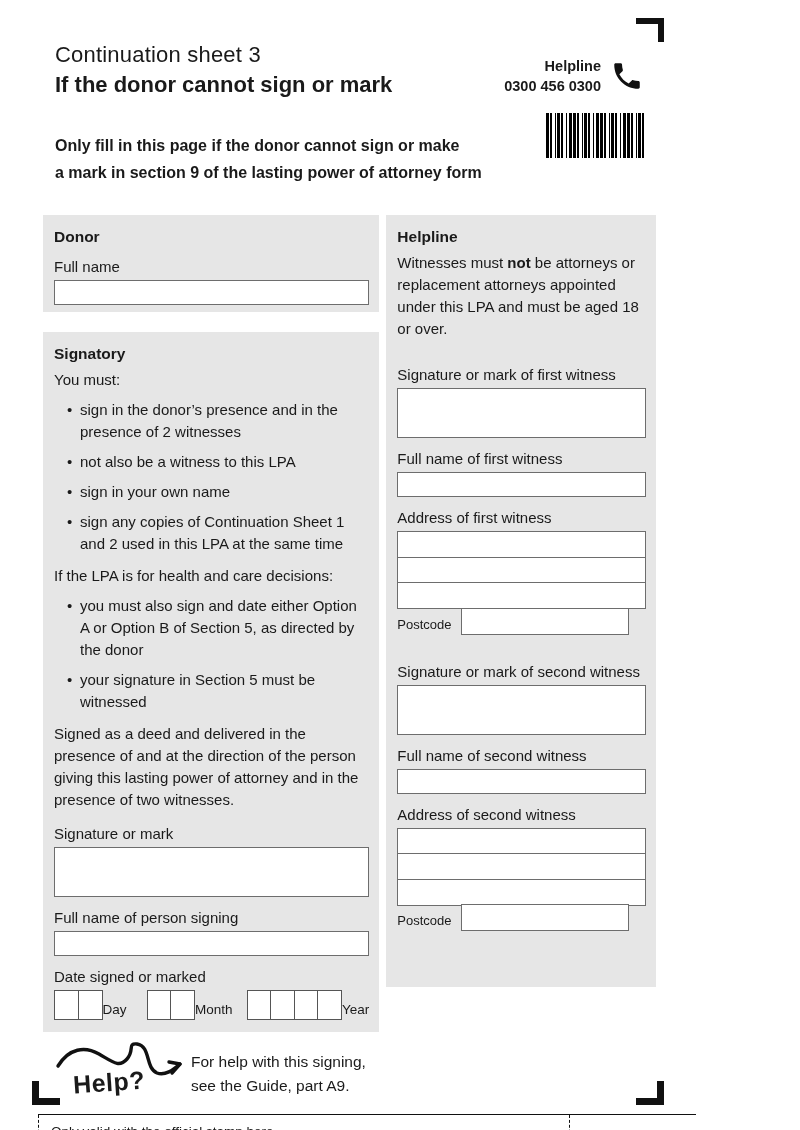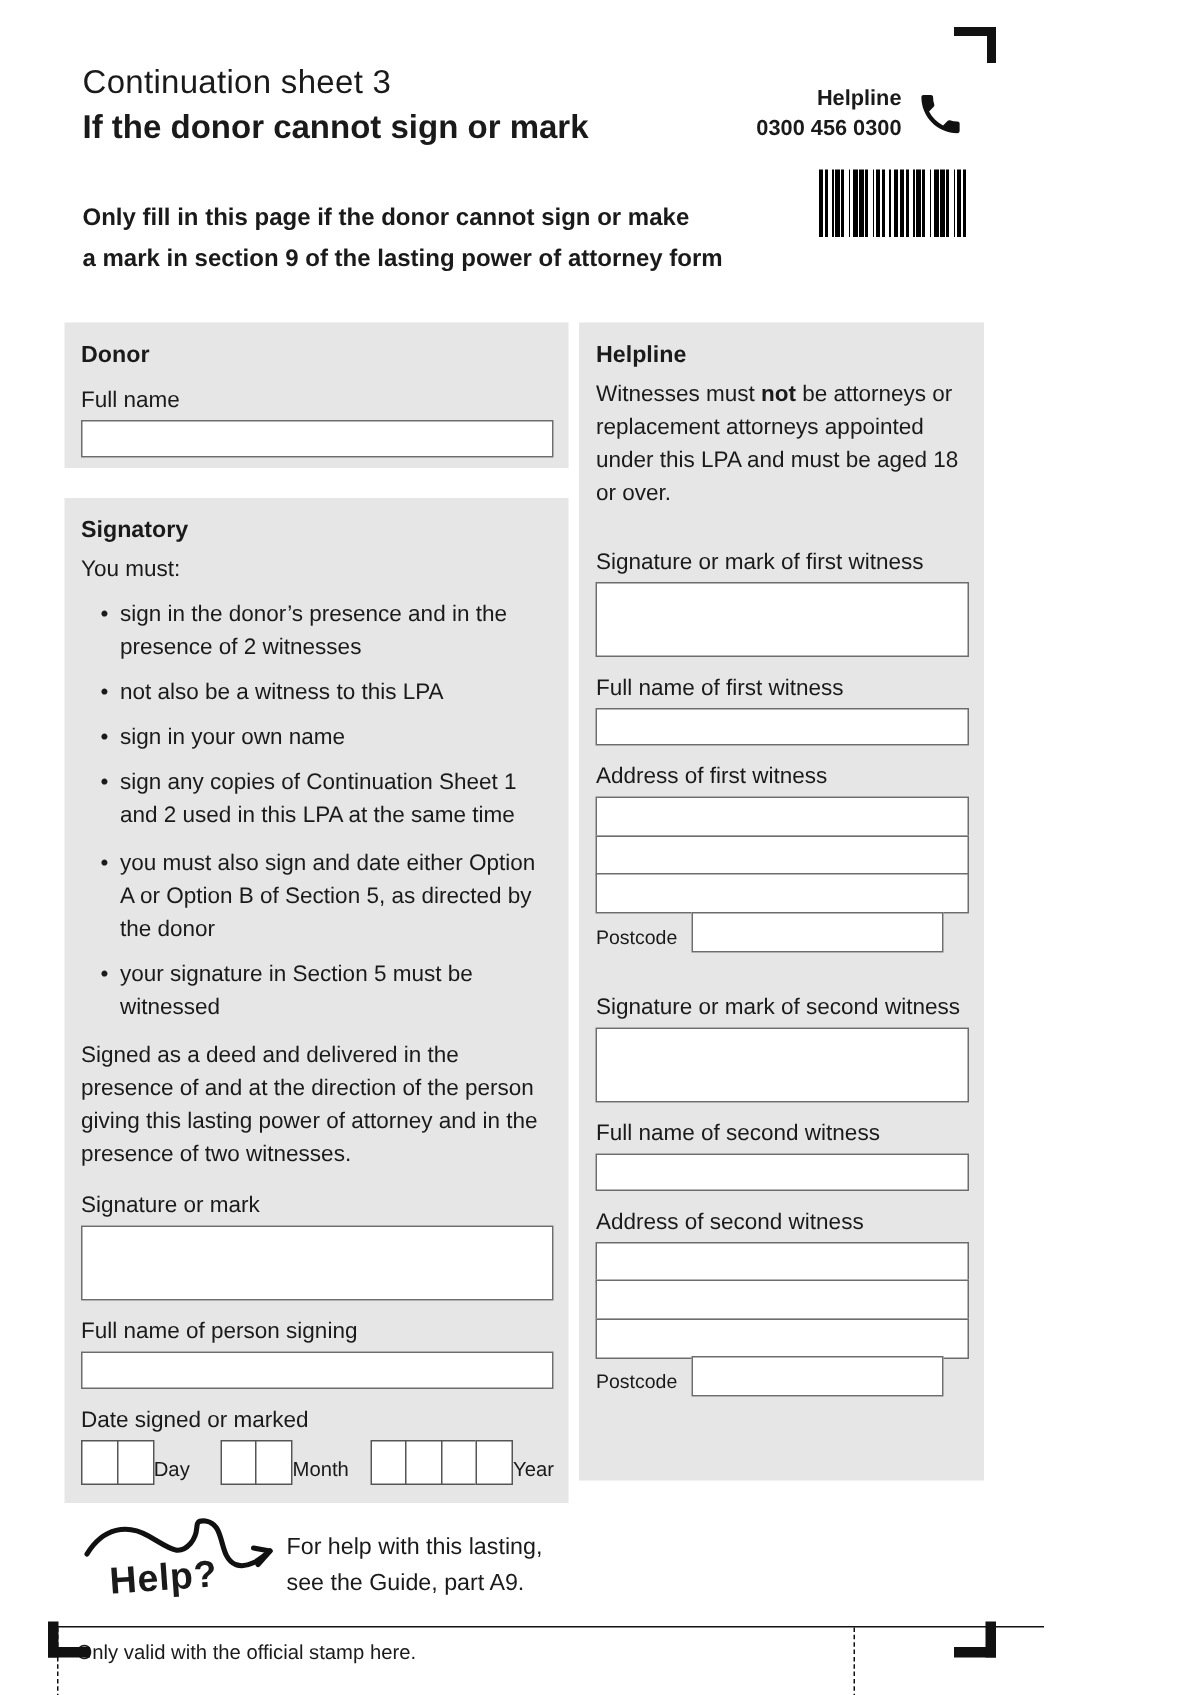--- a/index.html
+++ b/index.html
@@ -130,20 +130,21 @@
 
       <section class="panel panel-signatory">
         <div class="panel-heading">Signatory</div>
         <p class="ptext" style="margin-top:2px">You must:</p>
         <ul class="bullets">
           <li>sign in the donor’s presence and in the presence of 2 witnesses</li>
           <li>not also be a witness to this LPA</li>
           <li>sign in your own name</li>
           <li>sign any copies of Continuation Sheet 1 and 2 used in this LPA at the same time</li>
         </ul>
+        <p class="ptext">If the LPA is for health and care decisions:</p>
         <ul class="bullets">
           <li>you must also sign and date either Option A or Option B of Section 5, as directed by the donor</li>
           <li>your signature in Section 5 must be witnessed</li>
         </ul>
         <p class="ptext">Signed as a deed and delivered in the presence of and at the direction of the person giving this lasting power of attorney and in the presence of two witnesses.</p>
 
         <label class="field-label" style="margin-top:14px">Signature or mark</label>
         <div class="sign-box"></div>
 
         <label class="field-label">Full name of person signing</label>
@@ -218,21 +219,21 @@
 
   <div class="help-footer">
     <span class="help-arrow">
       <svg width="135" height="46" viewBox="0 0 135 46">
         <path d="M3 26 C 14 8, 30 6, 44 14 C 58 22, 64 28, 72 19 C 80 10, 72 3, 82 4 C 96 6, 90 28, 102 33 C 110 36, 118 30, 125 24" fill="none" stroke="#111" stroke-width="3.4" stroke-linecap="round"></path>
         <path d="M125 24 l-11 -2 M125 24 l-8 9" fill="none" stroke="#111" stroke-width="3.4" stroke-linecap="round"></path>
       </svg>
     </span>
     <div class="help-word">Help?</div>
     <div class="help-text">
-      <div>For help with this lasting,</div>
+      <div>For help with this signing,</div>
       <div>see the Guide, part A9.</div>
     </div>
   </div>
 
   <div class="stamp-row">
     <div class="stamp-box">
       <div class="stamp-text">Only valid with the official stamp here.</div>
     </div>
 
   </div>

